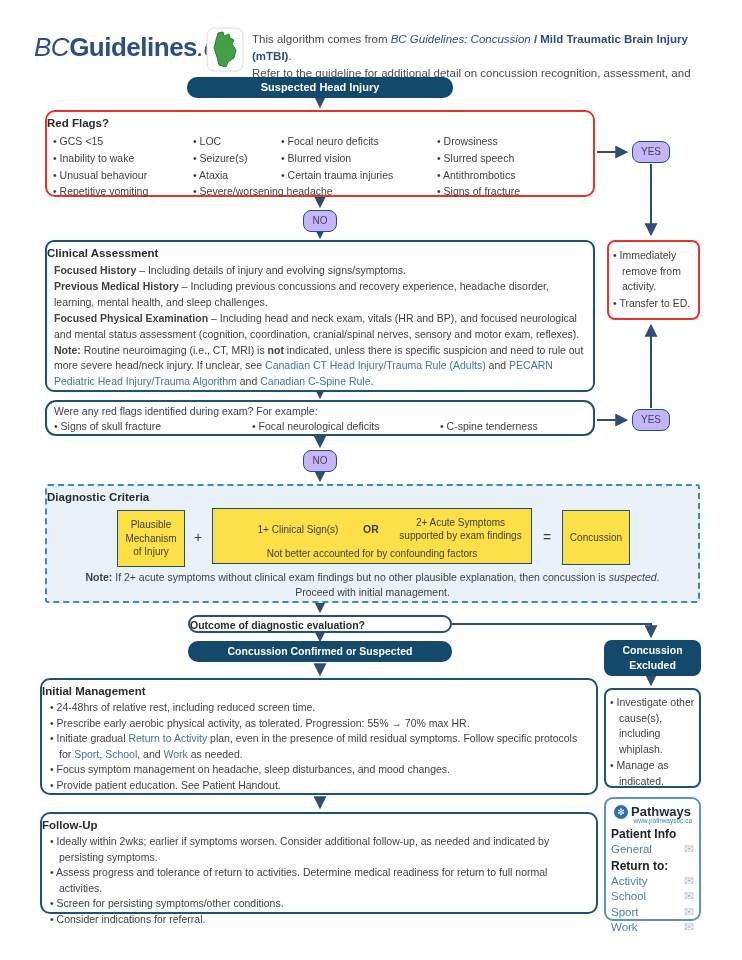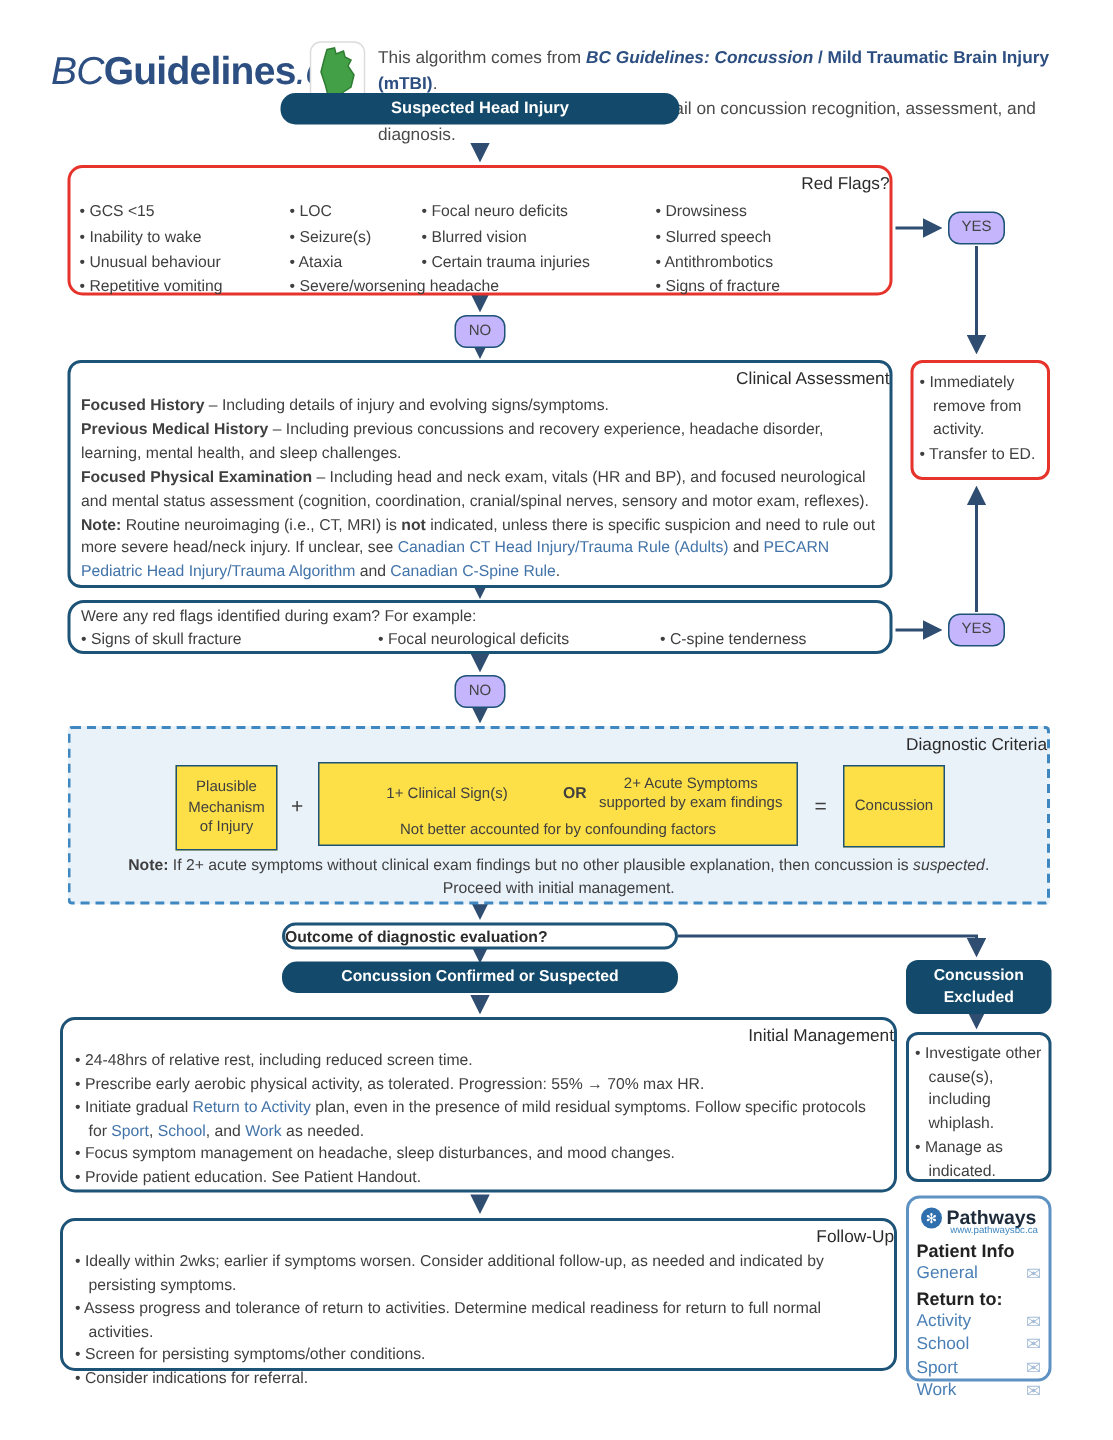--- a/index.html
+++ b/index.html
@@ -1,24 +1,24 @@
 <!DOCTYPE html>
 <html><head>
 <meta charset="utf-8">
 <style>
   html,body{margin:0;padding:0;background:#fff}
   .page{position:relative;width:742px;height:960px;background:#fff;font-family:"Liberation Sans",sans-serif;overflow:hidden}
   .abs{position:absolute;box-sizing:border-box}
   .t{font-size:10.5px;color:#3f3f3f;line-height:15.4px}
-  .title{font-weight:400;font-size:11.5px;color:#2b2b2b;text-align:right;line-height:16px}
+  .title{font-weight:700;font-size:11.5px;color:#2b2b2b;text-align:left;line-height:16px}
   .b{font-weight:700}
   .i{font-style:italic}
   .lk{color:#4273a9}
   .bl{font-weight:700;color:#2c4e80}
-  .bil{font-weight:700;font-style:italic;color:#2c4e80}
+  .bil{font-weight:400;font-style:italic;color:#2c4e80}
   
   .logo{left:34px;top:30px;font-size:26px;color:#2c4e80;letter-spacing:-0.5px;line-height:34px;cursor:pointer}
   .lg-bc,.lg-ca{font-style:italic;font-weight:400}
   .lg-g{font-weight:700}
   .intro{left:252px;top:31px;width:470px;font-size:11.5px;color:#4a4a4a;line-height:17px}
   
   .navybox{border:2px solid #1d5377;border-radius:9px;background:#fff}
   .redbox{border:2.5px solid #e6342c;border-radius:10px;background:#fff}
   .darkpill{background:#134a6b;color:#fff;font-weight:700;text-align:center;border-radius:10px;font-size:11px}
   .pill{border:1.5px solid #1d5377;border-radius:8px;background:#c4b5fd;text-align:center;font-size:10px;color:#444}
@@ -79,21 +79,21 @@
   </div>
   <svg class="abs" style="left:206px;top:27px" width="38" height="45" viewBox="0 0 38 45">
     <rect x="1" y="1" width="36" height="43" rx="7" fill="#ffffff" stroke="#dcdcdc"></rect>
     <path d="M12 6 L17 5 L18 9 L23 7 L24 11 L28 13 L26 17 L30 23 L28 31 L22 35 L20 40 L13 38 L11 30 L8 21 L10 13 Z" fill="#43a047" stroke="#2e7d32" stroke-width="1"></path>
   </svg>
   <div class="abs intro">
     <div><span>This algorithm comes from </span><span class="bil">BC Guidelines: Concussion</span><span class="bl"> / </span><span class="bl">Mild Traumatic Brain Injury (mTBI)</span><span>.</span></div>
     <div>Refer to the guideline for additional detail on concussion recognition, assessment, and diagnosis.</div>
   </div>
 
-  <div class="abs darkpill" style="left:187px;top:62px;width:266px;height:21px;line-height:21px">Suspected Head Injury</div>
+  <div class="abs darkpill" style="left:187px;top:77px;width:266px;height:21px;line-height:21px">Suspected Head Injury</div>
 
   <div class="abs redbox" style="left:45px;top:110px;width:550px;height:87px">
     <div class="title" style="margin-top:3px">Red Flags?</div>
     <ul class="cols abs" style="left:6px;top:21px">
       <li>GCS &lt;15</li>
       <li>Inability to wake</li>
       <li>Unusual behaviour</li>
       <li>Repetitive vomiting</li>
     </ul>
     <ul class="cols abs" style="left:146px;top:21px">
@@ -142,21 +142,21 @@
 
   <div class="abs pill" style="left:632px;top:409px;width:38px;height:22px;line-height:20px">YES</div>
   <div class="abs pill" style="left:303px;top:450px;width:34px;height:22px;line-height:20px">NO</div>
 
   <div class="abs diag" style="left:45px;top:484px;width:655px;height:119px">
     <div class="title" style="margin-top:3px">Diagnostic Criteria</div>
     <div class="dibox" style="left:70px;top:24px;width:68px;height:57px;padding:2px">Plausible Mechanism of Injury</div>
     <span class="opsym" style="left:147px;top:43px">+</span>
     <div class="dibox" style="left:165px;top:22px;width:320px;height:56px">
       <span class="abs" style="left:10px;top:14px;width:150px;text-align:center;font-size:10px">1+ Clinical Sign(s)</span>
-      <span class="abs b" style="left:150px;top:14px;width:28px;text-align:right;font-size:10.5px">OR</span>
+      <span class="abs b" style="left:150px;top:14px;width:28px;text-align:left;font-size:10.5px">OR</span>
       <span class="abs" style="left:180px;top:7px;width:135px;text-align:center;font-size:10px;line-height:13px">2+ Acute Symptoms supported by exam findings</span>
       <span class="abs" style="left:0;right:0;bottom:3px;text-align:center;font-size:10px">Not better accounted for by confounding factors</span>
     </div>
     <span class="opsym" style="left:496px;top:43px">=</span>
     <div class="dibox" style="left:515px;top:24px;width:68px;height:55px">Concussion</div>
     <div class="t abs" style="left:0;right:0;top:84px;text-align:center"><span class="b">Note:</span><span> If 2+ acute symptoms without clinical exam findings but no other plausible explanation, then concussion is </span><span class="i">suspected</span><span>.</span></div>
     <div class="t abs" style="left:0;right:0;top:99px;text-align:center">Proceed with initial management.</div>
   </div>
 
   <div class="abs navybox" style="left:188px;top:615px;width:264px;height:18px;border-radius:10px;font-weight:700;font-size:10.5px;color:#2b2b2b;line-height:16px">Outcome of diagnostic evaluation?</div>

